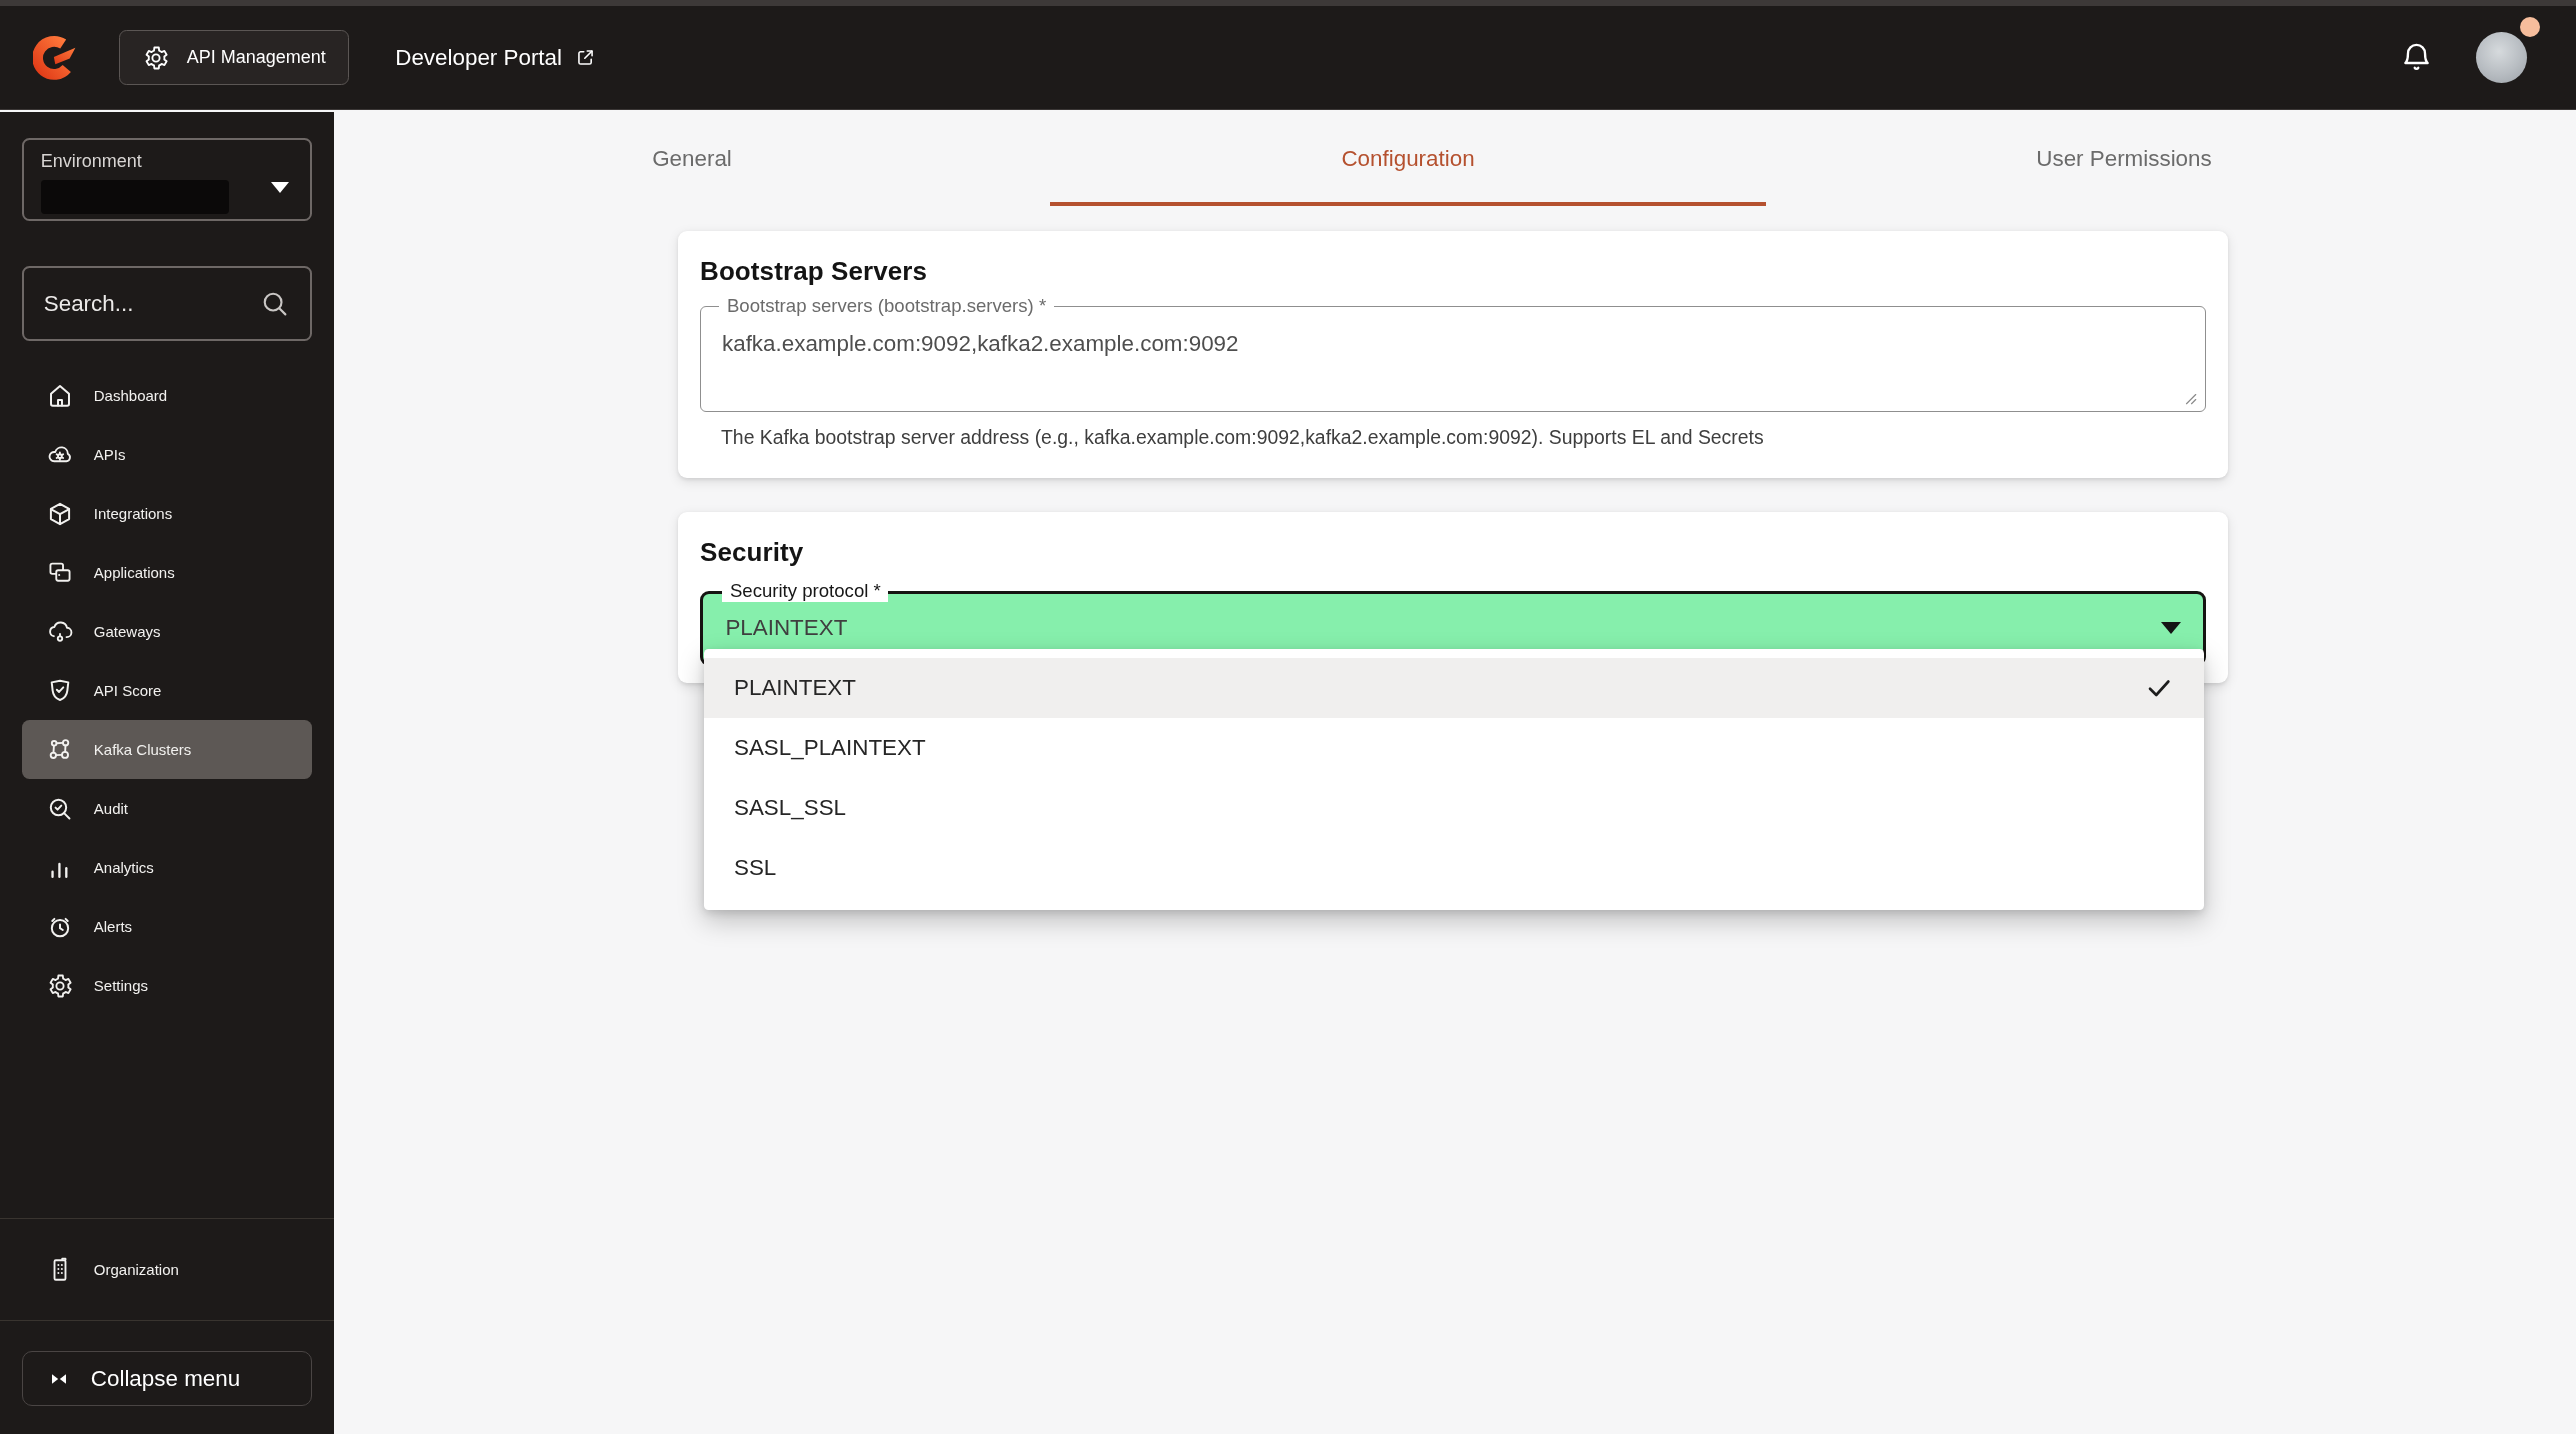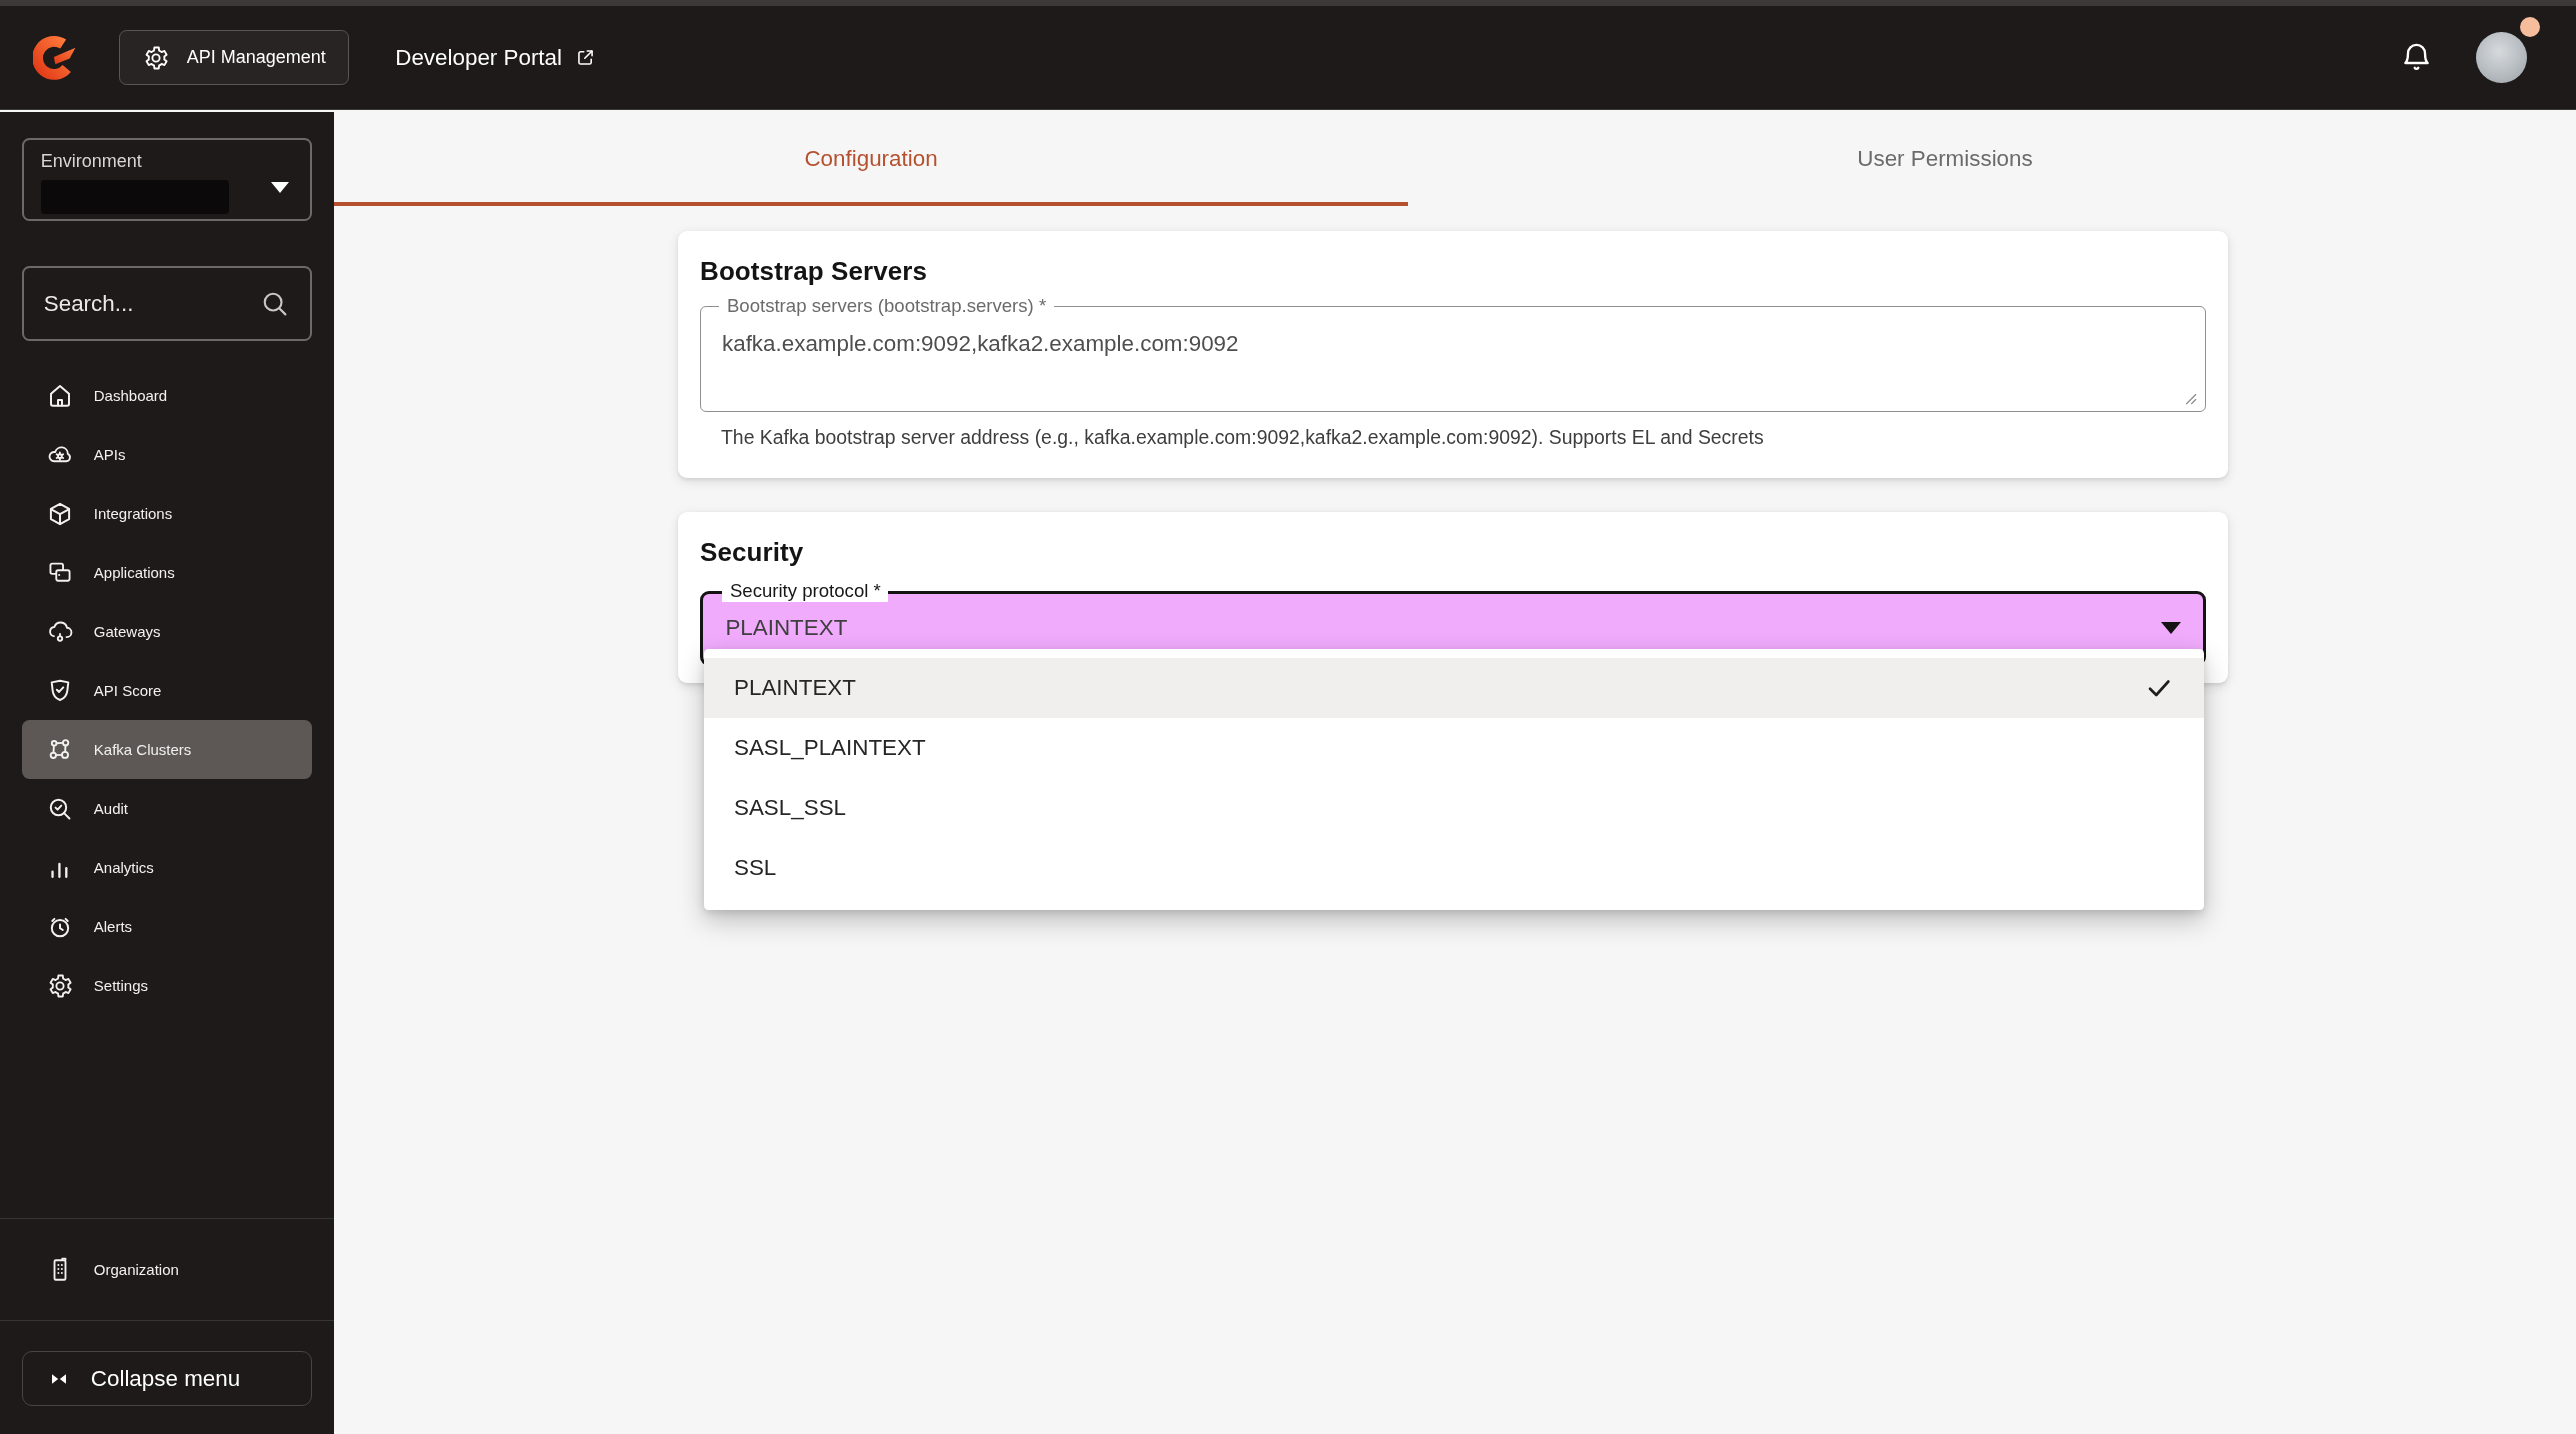--- a/index.html
+++ b/index.html
@@ -132,21 +132,21 @@
     height: 106px; border: 1.5px solid #8f8f8f; border-radius: 6px;
     padding: 24px 21px; position: relative; font-size: 22.4px; color: #4e4e4e;
     cursor: text;
   }
   .resize-glyph { position: absolute; right: 7.5px; bottom: 6px; width: 13.4px; height: 13.4px; cursor: nwse-resize; }
   .helper { margin: 13.4px 0 4.5px 21px; font-size: 19.4px; color: #3e3e3e; }
 
   .select-box {
     height: 75px; border: 3.7px solid #161412; border-radius: 9px;
     position: relative; display: flex; align-items: center; padding: 0 22.4px;
-    margin-top: 22.4px; cursor: pointer; background: #f0abfc;
+    margin-top: 22.4px; cursor: pointer; background: #86efac;
   }
   .select-box .float-label { top: -13.4px; color: #171717; }
   .select-value { font-size: 22.4px; color: #3f3f3f; }
   .select-arrow {
     margin-left: auto; width: 0; height: 0;
     border-left: 10.4px solid transparent; border-right: 10.4px solid transparent;
     border-top: 12px solid #141414;
   }
 
   .dropdown-panel {
@@ -346,20 +346,23 @@
           </svg>
           <span>Collapse menu</span>
         </button>
       </div>
     </div>
   </aside>
 
   <main class="content">
 
     <div class="tabs">
+      <div class="tab">
+        <span>General</span>
+      </div>
       <div class="tab active">
         <span>Configuration</span>
       </div>
       <div class="tab">
         <span>User Permissions</span>
       </div>
     </div>
 
     <section class="card card-bootstrap">
       <h2 class="card-title">Bootstrap Servers</h2>

